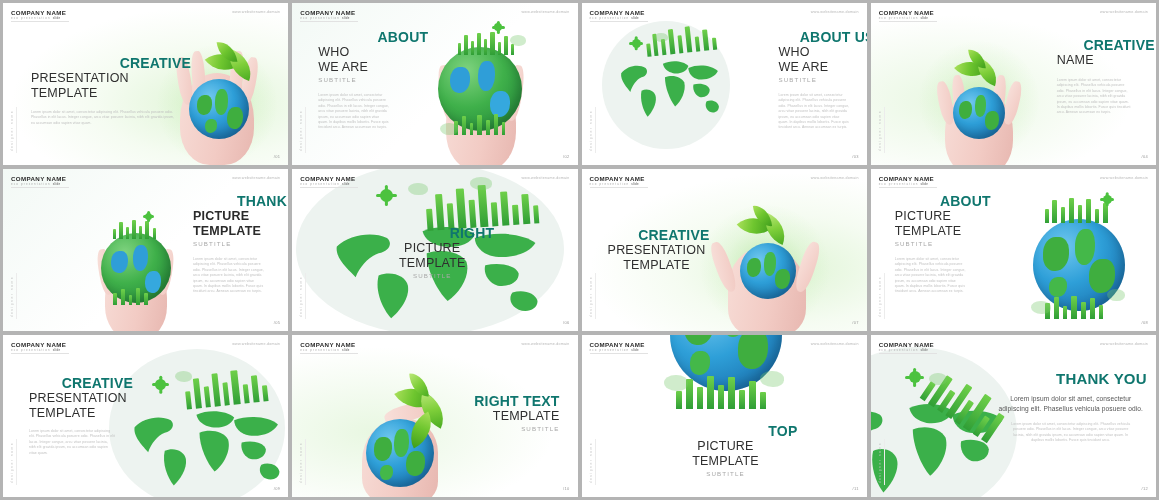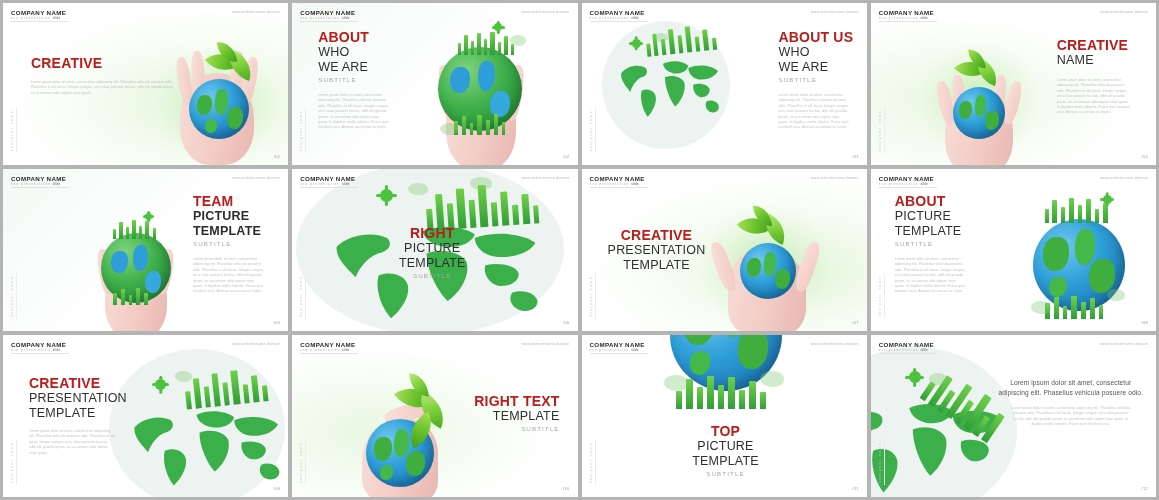--- a/index.html
+++ b/index.html
@@ -59,21 +59,21 @@
     position:absolute;left:13px;bottom:12px;width:1px;height:46px;
     background:#ececec;
   }
   
   .pno{
     position:absolute;right:8px;bottom:6px;font-size:4px;color:#9a9a9a;
     letter-spacing:.3px;
   }
   
   .tb{position:absolute;}
-  .t-h1{font-size:14px;font-weight:700;color:#b91c1c;letter-spacing:.2px;line-height:16px;}
+  .t-h1{font-size:14px;font-weight:700;color:#0f766e;letter-spacing:.2px;line-height:16px;text-align:right;}
   .t-h2{font-size:12.5px;font-weight:400;color:#2f2f2f;letter-spacing:.2px;line-height:15px;}
   .t-h2b{font-size:12.5px;font-weight:700;color:#2b2b2b;letter-spacing:.2px;line-height:15px;}
   .t-sub{font-size:6.2px;color:#a8a8a8;letter-spacing:1.1px;line-height:10px;}
   .t-body{
     font-size:3.4px;line-height:5.4px;color:#bfbfbf;letter-spacing:.1px;
   }
   .t-lead{
     font-size:6.6px;line-height:9.5px;color:#555;letter-spacing:.1px;
   }
   .ctr{text-align:center;}
@@ -163,20 +163,21 @@
     <div class="hdr">
       <div class="co">COMPANY NAME</div>
       <div class="co-sub"><span>eco presentation</span> <b>slide</b></div>
       <div class="site">www.websitename.domain</div>
       <div class="rule"></div>
     </div>
     <div class="side-rule"></div>
     <div class="side">designer name</div>
     <div class="tb" style="left:28px;top:52px;width:160px;">
       <div class="t-h1">CREATIVE</div>
+      <div class="t-h2">PRESENTATION TEMPLATE</div>
       <div class="t-body" style="margin-top:9px;width:148px;">Lorem ipsum dolor sit amet, consectetur adipiscing elit. Phasellus vehicula posuere odio. Phasellus in elit lacus. Integer congue, arcu vitae posuere lacinia, nibh elit gravida ipsum, eu accumsan odio sapien vitae quam.</div>
     </div>
     <div class="pno">/01</div>
   </div>
 
   <div class="slide">
     <div class="wash-soft"></div>
     <div class="art" style="left:118px;top:14px;width:140px;height:150px;">
       <div class="palm" style="left:36px;top:58px;width:70px;height:95px;"></div>
       <div class="finger" style="left:30px;top:48px;width:14px;height:56px;transform:rotate(-8deg);"></div>
@@ -339,21 +340,21 @@
     </div>
     <div class="hdr">
       <div class="co">COMPANY NAME</div>
       <div class="co-sub"><span>eco presentation</span> <b>slide</b></div>
       <div class="site">www.websitename.domain</div>
       <div class="rule"></div>
     </div>
     <div class="side-rule"></div>
     <div class="side">designer name</div>
     <div class="tb" style="left:190px;top:24px;width:94px;">
-      <div class="t-h1">TEAM</div>
+      <div class="t-h1">THANK</div>
       <div class="t-h2b">PICTURE</div>
       <div class="t-h2b">TEMPLATE</div>
       <div class="t-sub">SUBTITLE</div>
       <div class="t-body" style="margin-top:8px;width:72px;">Lorem ipsum dolor sit amet, consectetur adipiscing elit. Phasellus vehicula posuere odio. Phasellus in elit lacus. Integer congue, arcu vitae posuere lacinia, nibh elit gravida ipsum, eu accumsan odio sapien vitae quam. In dapibus mollis lobortis. Fusce quis tincidunt arcu. Aenean accumsan ex turpis.</div>
     </div>
     <div class="pno">/05</div>
   </div>
 
   <div class="slide">
     <div class="mapdisc" style="left:4px;top:-6px;width:268px;height:172px;border-radius:50%;"></div>
@@ -628,19 +629,20 @@
     <div class="blob" style="left:58px;top:38px;width:18px;height:12px;"></div>
     <div class="hdr">
       <div class="co">COMPANY NAME</div>
       <div class="co-sub"><span>eco presentation</span> <b>slide</b></div>
       <div class="site">www.websitename.domain</div>
       <div class="rule"></div>
     </div>
     <div class="side-rule"></div>
     <div class="side">designer name</div>
     <div class="tb ctr" style="left:124px;top:36px;width:152px;">
+      <div class="t-h1" style="font-size:15px;">THANK YOU</div>
       <div class="t-lead" style="margin-top:7px;">Lorem ipsum dolor sit amet, consectetur adipiscing elit. Phasellus vehicula posuere odio.</div>
       <div class="t-body" style="margin-top:9px;padding:0 14px;">Lorem ipsum dolor sit amet, consectetur adipiscing elit. Phasellus vehicula posuere odio. Phasellus in elit lacus. Integer congue, arcu vitae posuere lacinia, nibh elit gravida ipsum, eu accumsan odio sapien vitae quam. In dapibus mollis lobortis. Fusce quis tincidunt arcu.</div>
     </div>
     <div class="pno">/12</div>
   </div>
 
 </div>
 
 </body></html>

